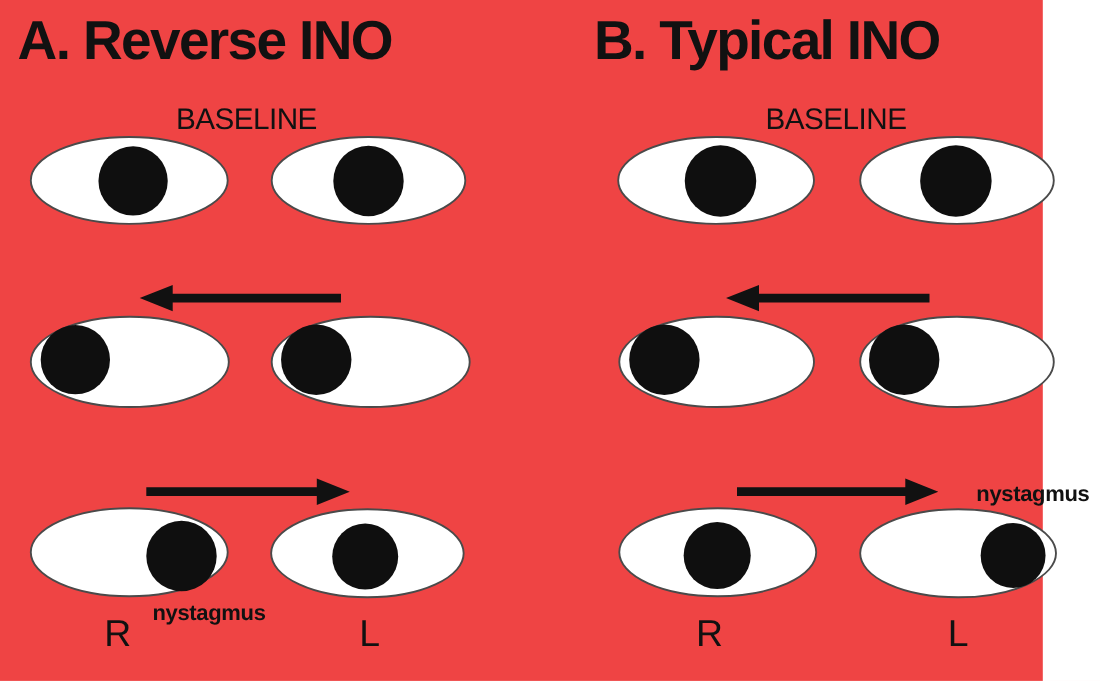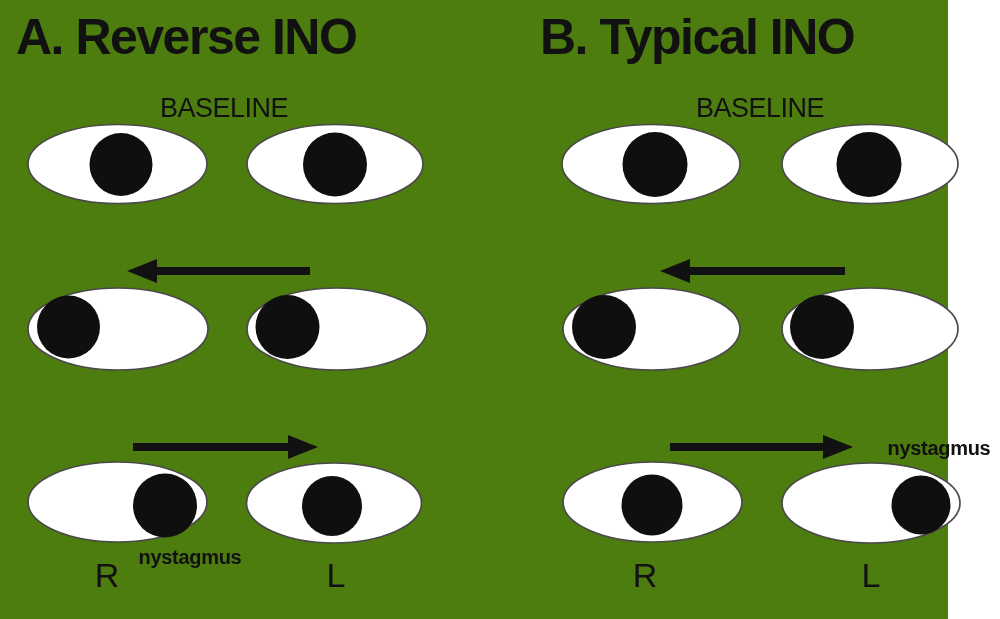--- a/index.html
+++ b/index.html
@@ -7,21 +7,21 @@
     padding: 0;
     background: #ffffff;
     width: 1000px;
     height: 619px;
     overflow: hidden;
   }
   .figure-wrap {
     position: relative;
     width: 948px;
     height: 619px;
-    background: #4d7c0f;
+    background: #ef4444;
   }
   svg { display: block; }
   svg text {
     font-family: "Liberation Sans", "DejaVu Sans", sans-serif;
     fill: #111111;
   }
   .panel-title {
     font-size: 50px;
     font-weight: bold;
     letter-spacing: -1.5px;

